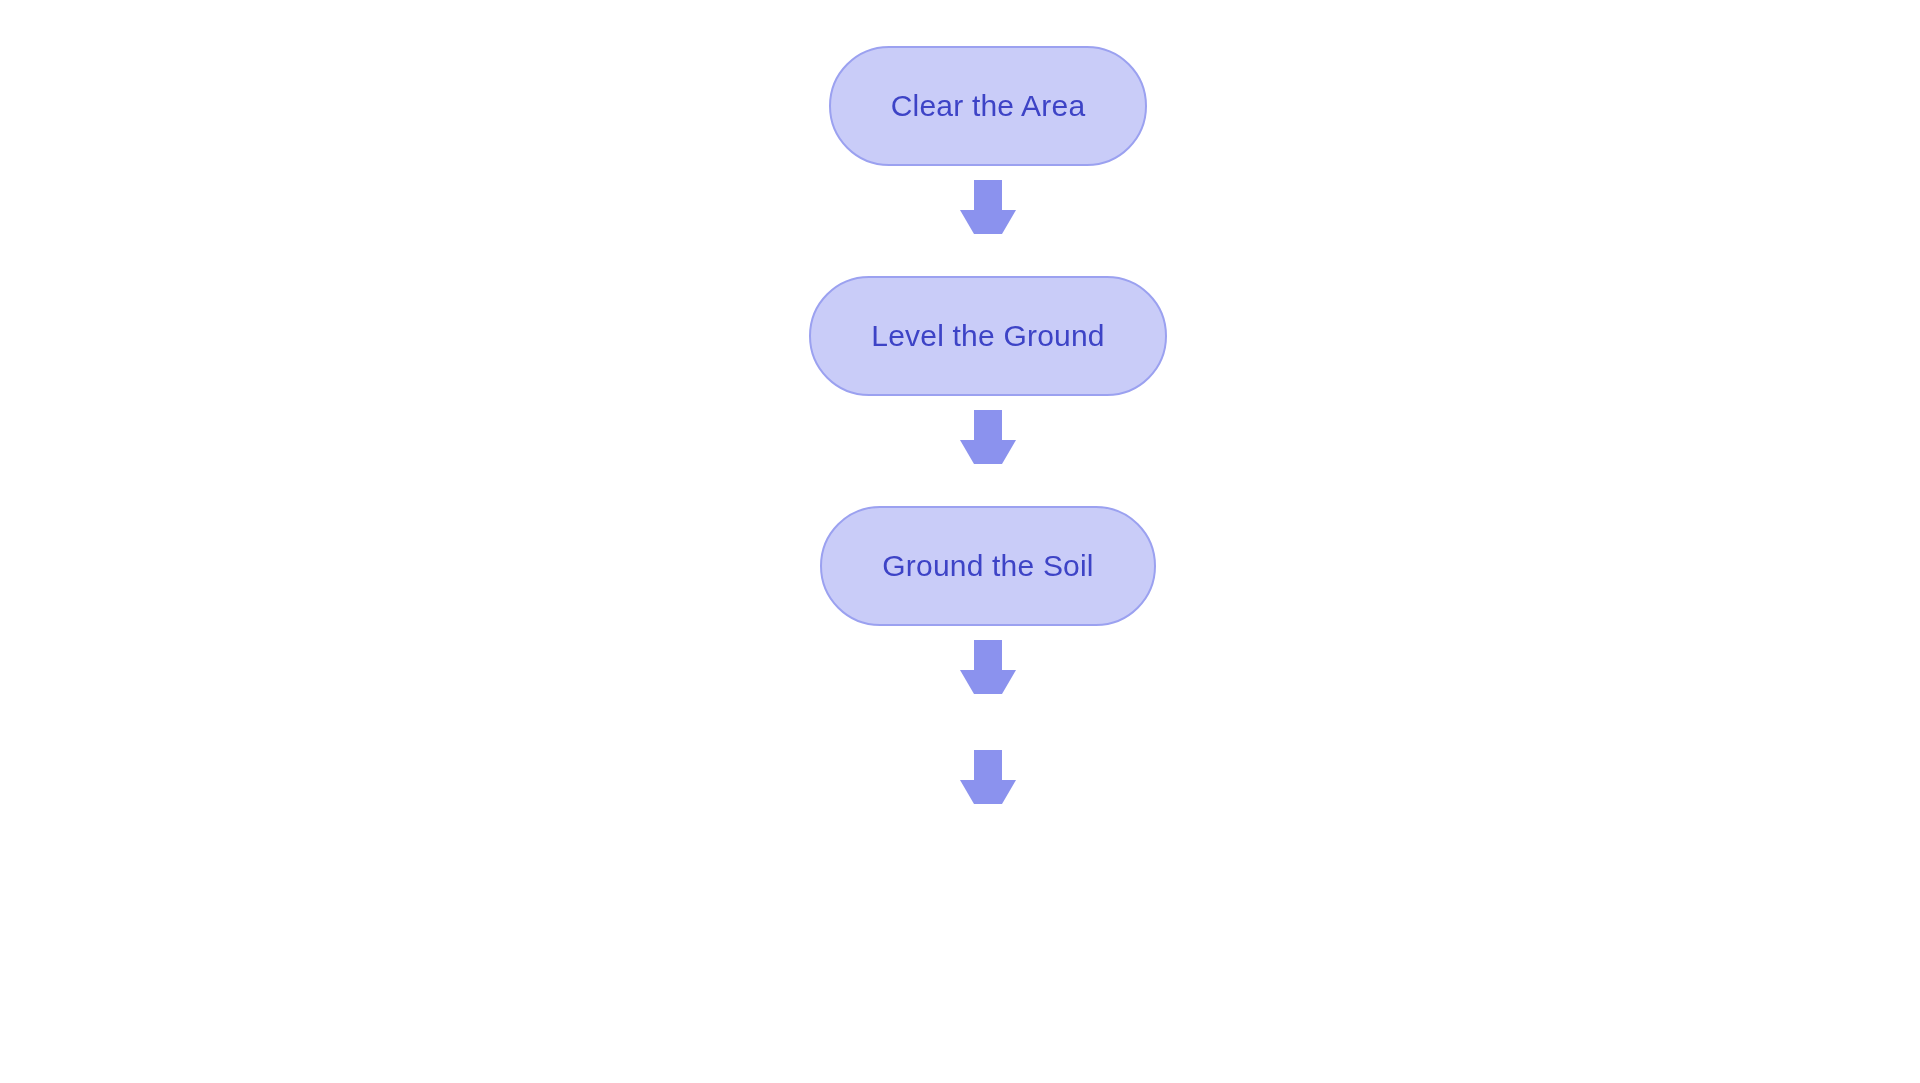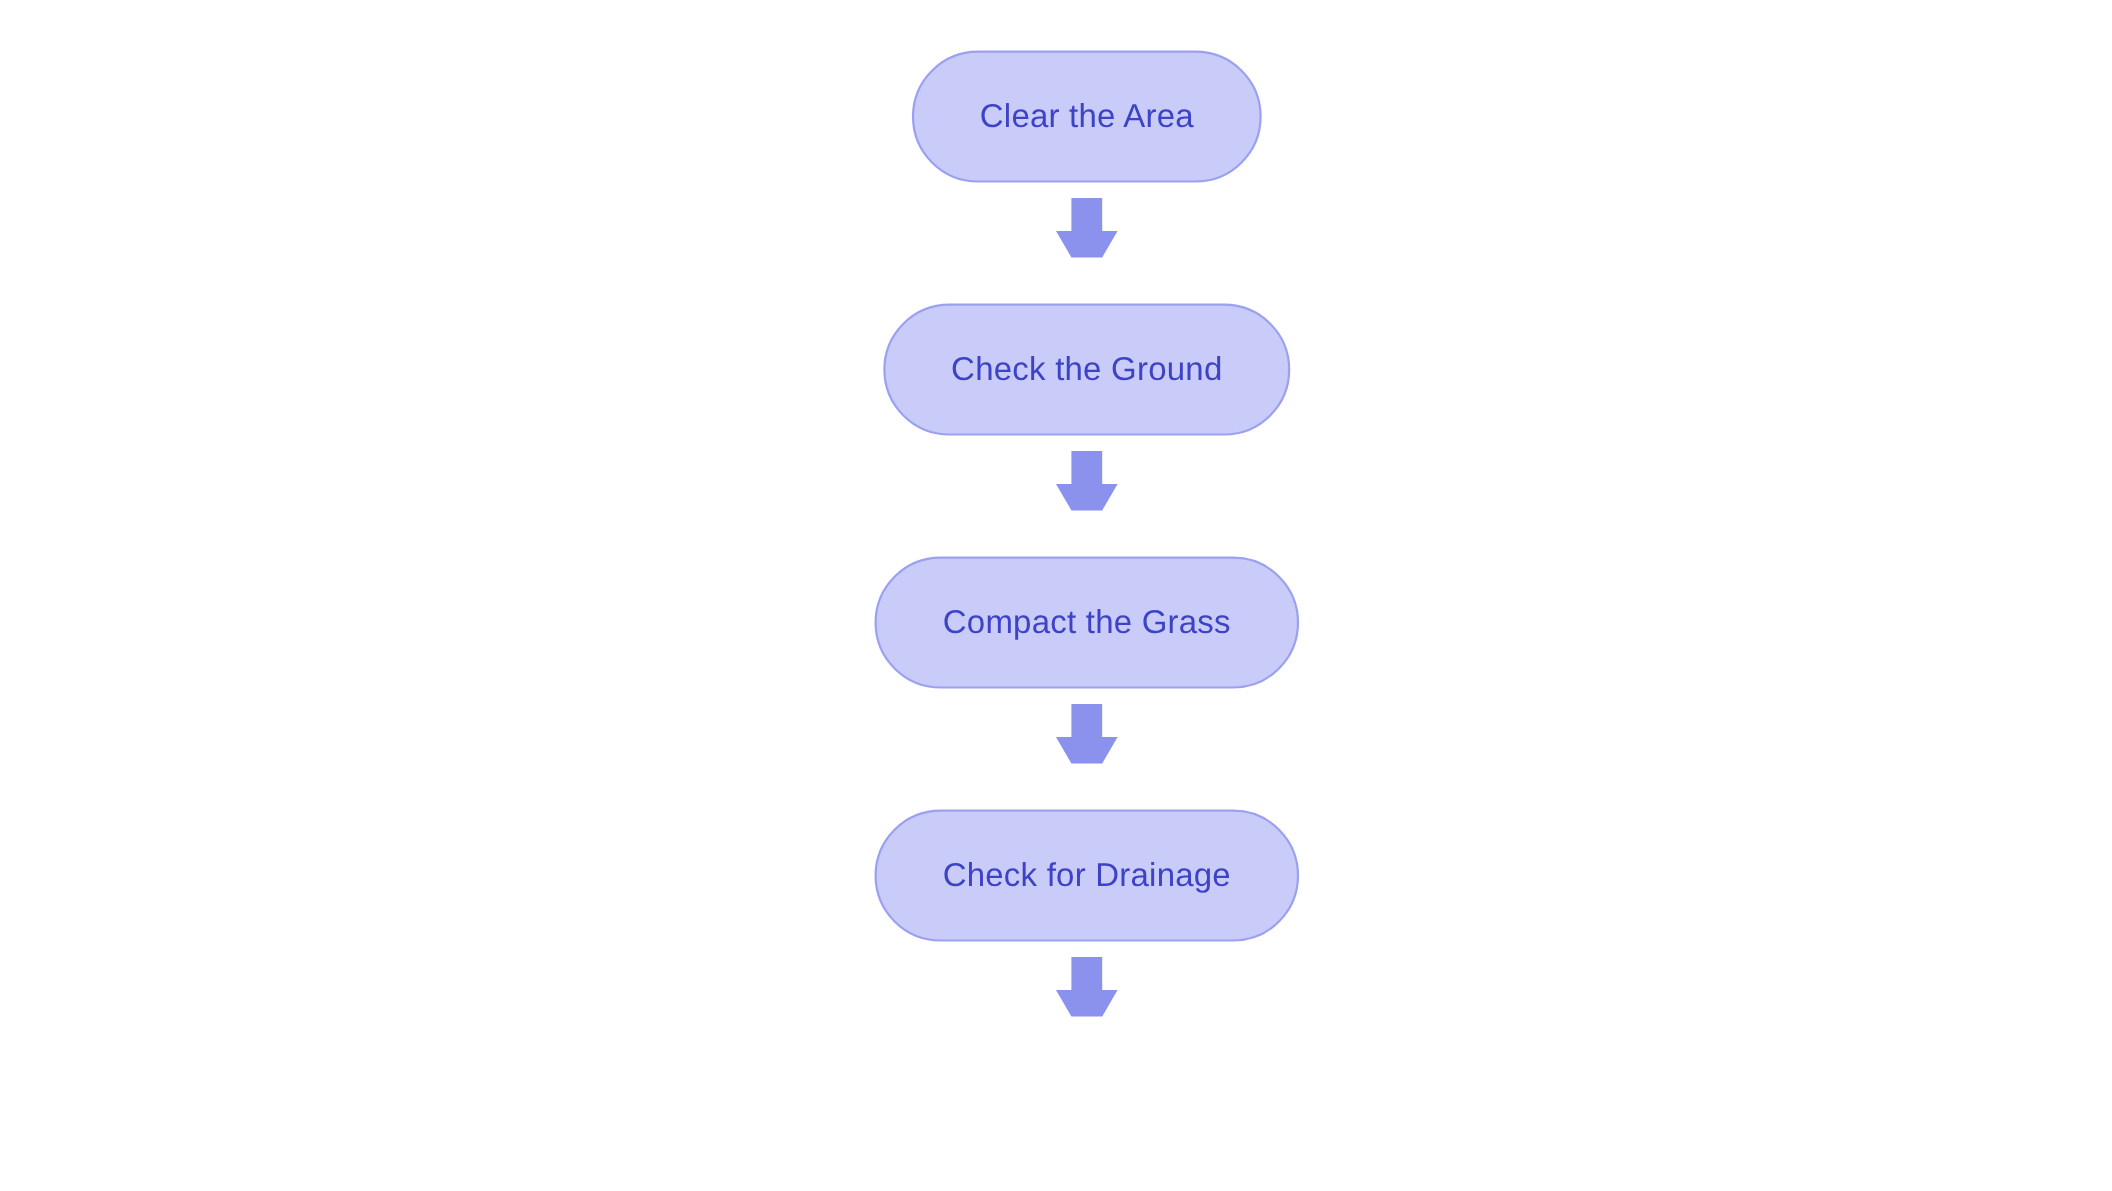--- a/index.html
+++ b/index.html
@@ -71,40 +71,37 @@
   <div class="flow-node">
     <span>Clear the Area</span>
   </div>
 
   <div class="flow-arrow">
     <div class="arrow-line"></div>
     <div class="arrow-head"></div>
   </div>
 
   <div class="flow-node">
-    <span>Check the Ground</span>
+    <span>Level the Ground</span>
   </div>
 
   <div class="flow-arrow">
     <div class="arrow-line"></div>
     <div class="arrow-head"></div>
   </div>
 
   <div class="flow-node">
-    <span>Compact the Grass</span>
+    <span>Ground the Soil</span>
   </div>
 
   <div class="flow-arrow">
     <div class="arrow-line"></div>
     <div class="arrow-head"></div>
   </div>
 
-  <div class="flow-node">
-    <span>Check for Drainage</span>
-  </div>
 
   <div class="flow-arrow">
     <div class="arrow-line"></div>
     <div class="arrow-head"></div>
   </div>
 
 
 </div>
 
 </body></html>

